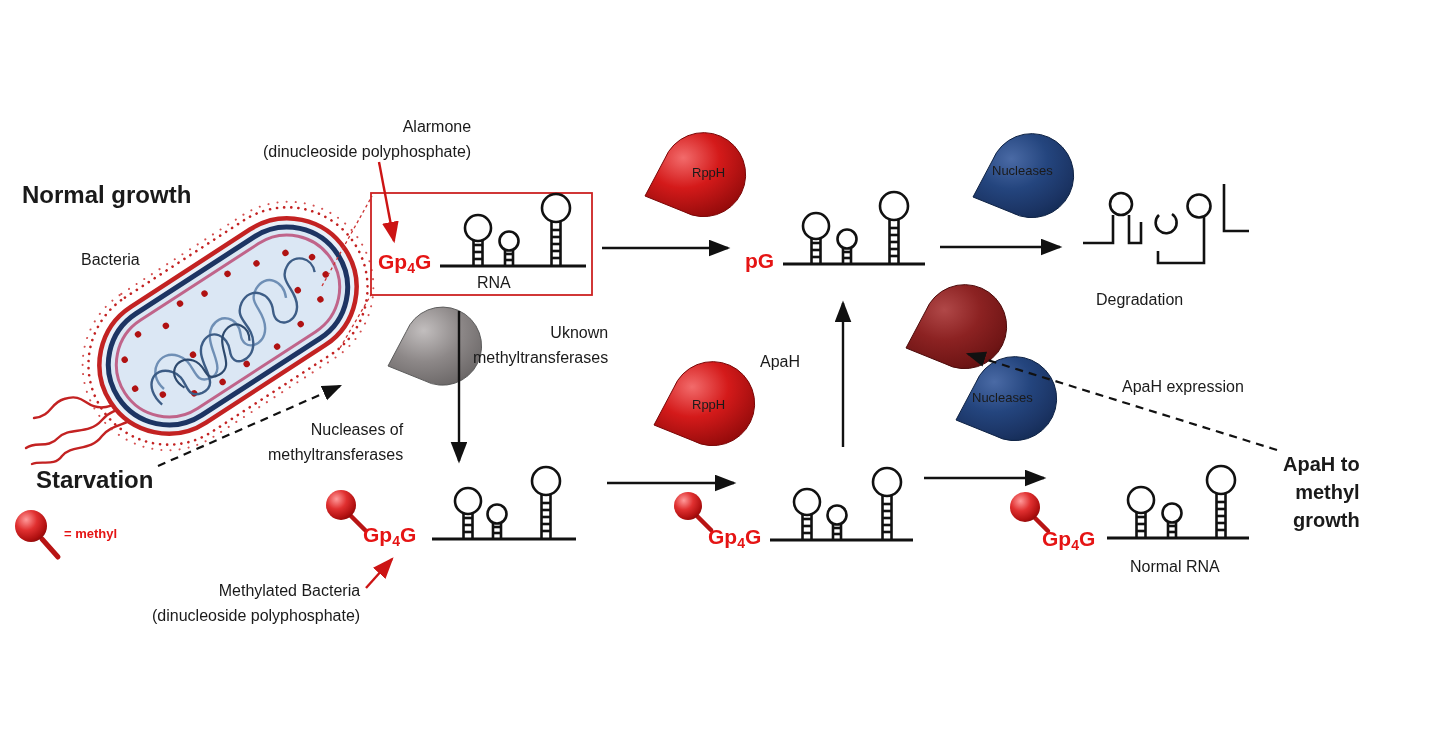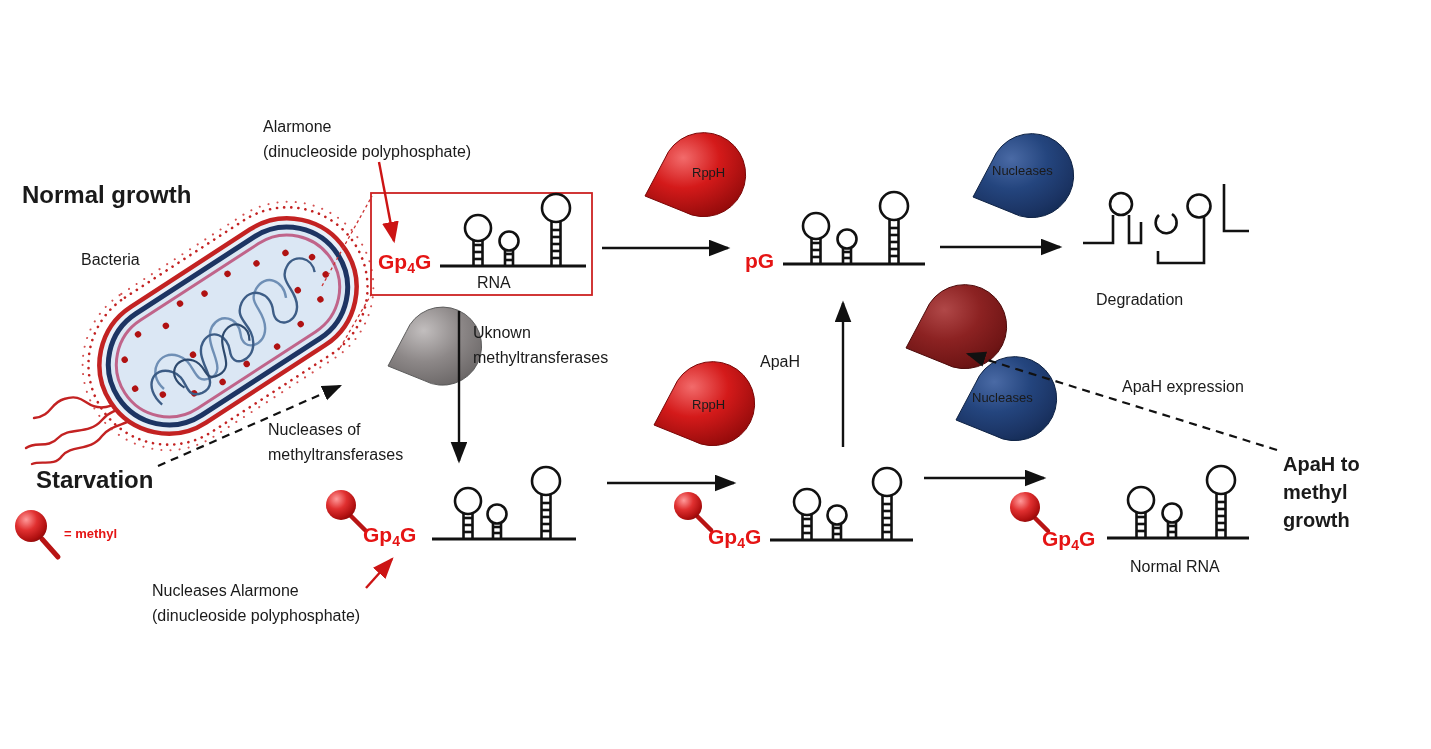--- a/index.html
+++ b/index.html
@@ -6,21 +6,21 @@
   #stage{position:relative;width:1431px;height:749px;background:#ffffff;overflow:hidden;
          font-family:"Liberation Sans", sans-serif;color:#1a1a1a;}
   #art{position:absolute;left:0;top:0;}
   .lbl{position:absolute;font-size:16px;line-height:25px;white-space:nowrap;}
   .lbl.med{font-size:13px;}
   .lbl.bold{font-weight:bold;font-size:24px;line-height:24px;}
   .lbl.bold3{font-weight:bold;font-size:20px;line-height:28px;}
   .lbl.red{color:#e51414;font-weight:bold;}
   .gp4g{position:absolute;color:#e51414;font-weight:bold;font-size:21px;line-height:24px;white-space:nowrap;}
   .gp4g .sub{font-size:14px;vertical-align:-4px;}
-  .line{display:block;}
+  .line{display:block;text-align:right;}
 </style>
 </head>
 <body>
 
 <div id="stage">
 
 <svg id="art" width="1431" height="749" viewBox="0 0 1431 749">
   <defs>
     <radialGradient id="gradRed" cx="38%" cy="30%" r="80%">
       <stop offset="0%" stop-color="#f26b6b"></stop>
@@ -244,21 +244,21 @@
 </div>
 <div class="lbl" style="left:268px;top:417px">
   <span class="line">Nucleases of</span>
   <span class="line">methyltransferases</span>
 </div>
 
 <div class="lbl bold" style="left:36px;top:468px">Starvation</div>
 <div class="lbl red" style="left:64px;top:521px;font-size:13px">= methyl</div>
 
 <div class="lbl" style="left:152px;top:578px">
-  <span class="line">Nucleases Alarmone</span>
+  <span class="line">Methylated Bacteria</span>
   <span class="line">(dinucleoside polyphosphate)</span>
 </div>
 
 <div class="gp4g" style="left:363px;top:523px">
   <span>Gp</span><span class="sub">4</span><span>G</span>
 </div>
 
 <div class="lbl med" style="left:692px;top:392px">RppH</div>
 <div class="gp4g" style="left:708px;top:525px">
   <span>Gp</span><span class="sub">4</span><span>G</span>

